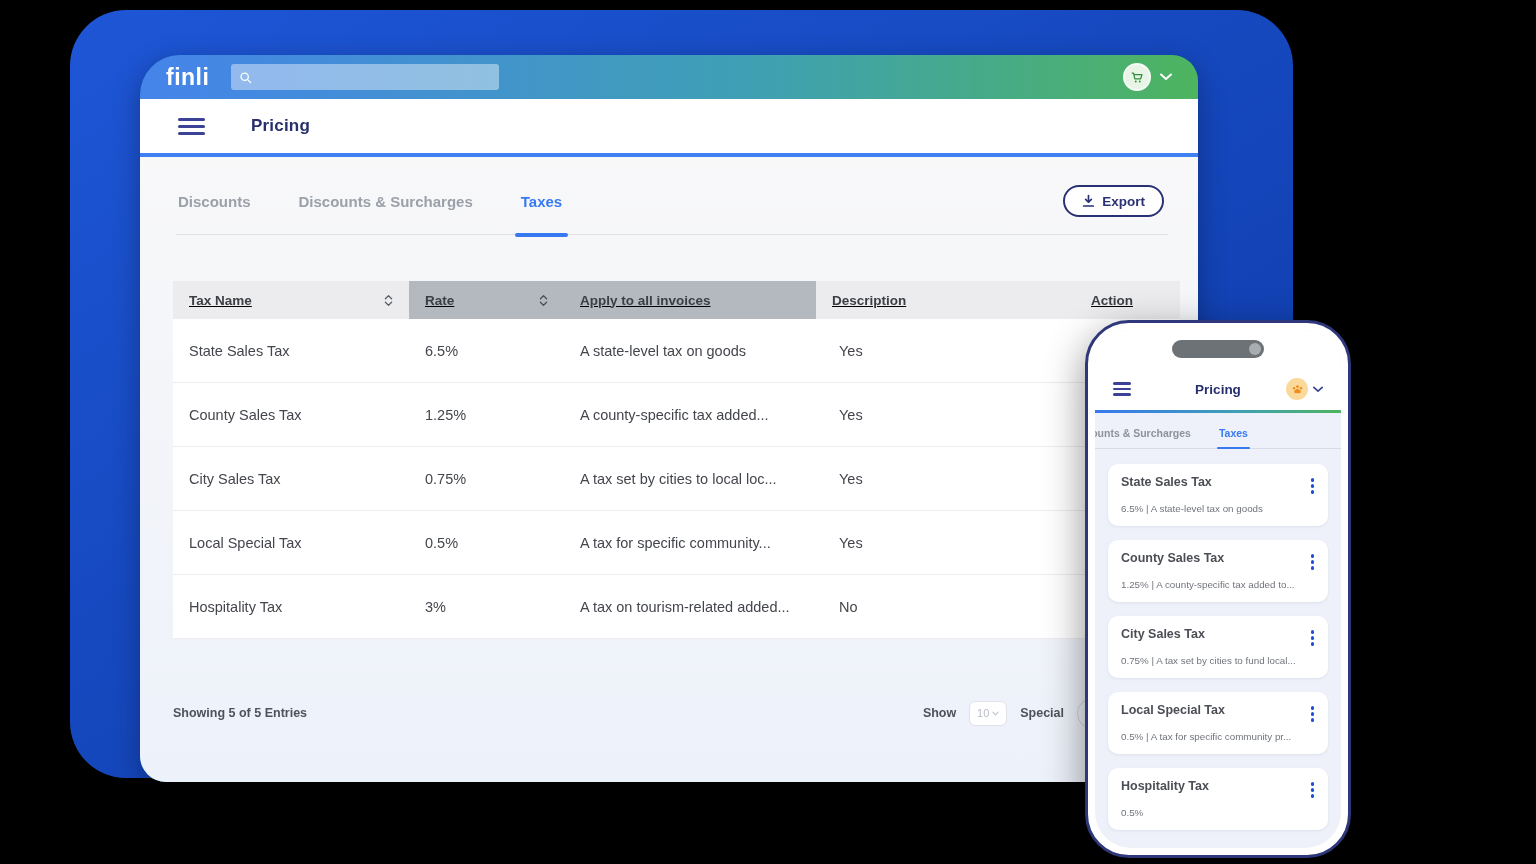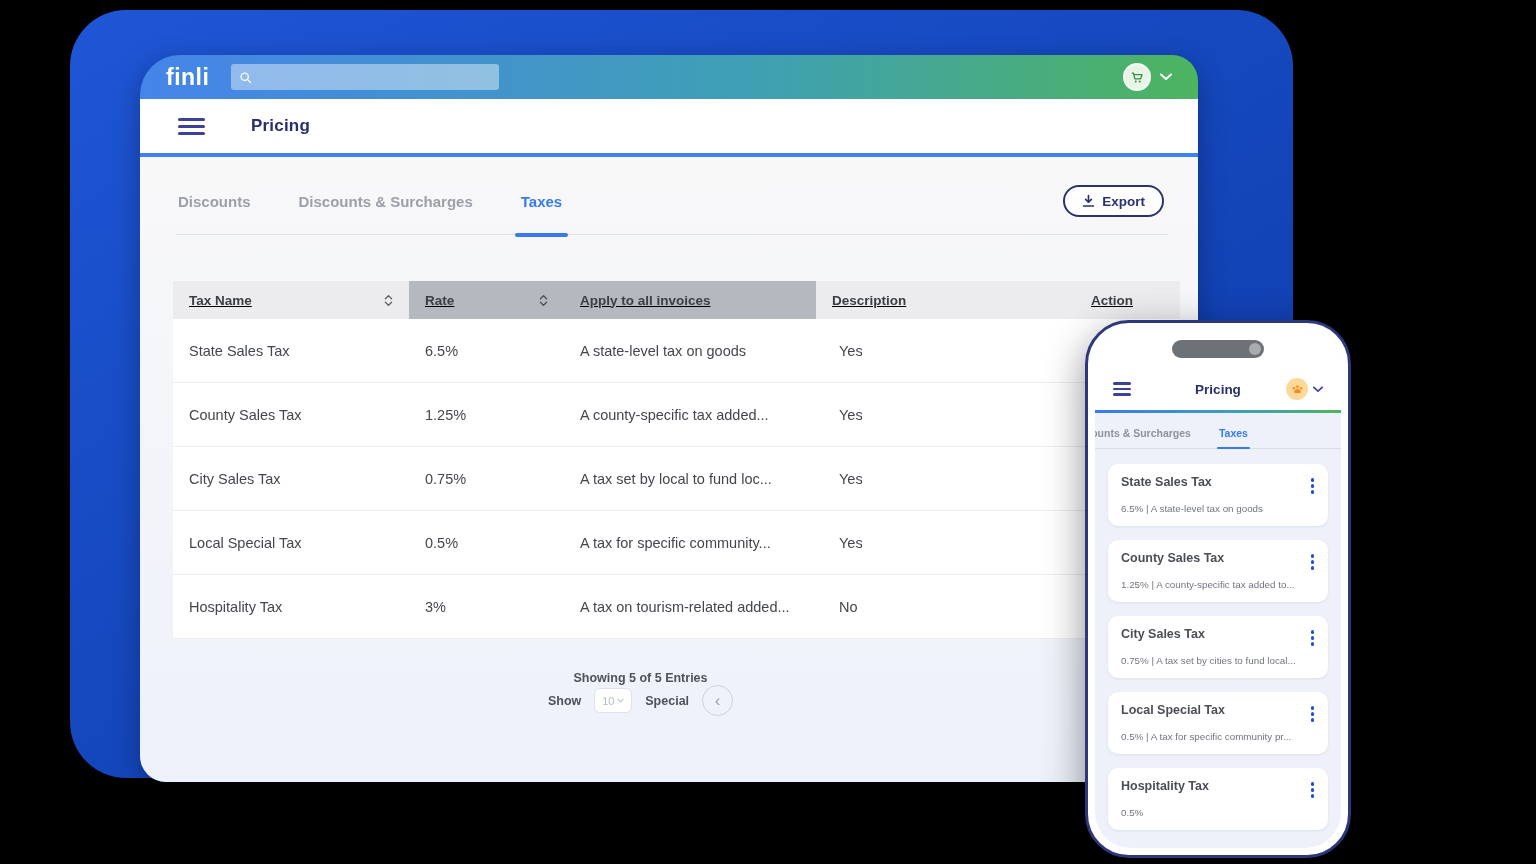--- a/index.html
+++ b/index.html
@@ -49,22 +49,22 @@
   .table { position:absolute; left:33px; top:124px; width:1007px; }
   .thead { display:flex; height:38px;text-decoration:underline; }
   .th { display:flex; align-items:center; justify-content:space-between; padding:0 16px;
         font-size:13.5px; font-weight:700; color:#3b3e44; background:#ececee; }
   .th.hl { background:#b4b9c0; }
   .c0{width:236px;} .c1{width:155px;} .c2{width:259px;} .c3{width:252px;} .c4{width:105px;}
   .trow { display:flex; height:64px; background:#fff; border-bottom:1px solid #ededee; align-items:center; }
   .td { padding:0 16px; font-size:14.5px; color:#43464c; font-weight:500;
         white-space:nowrap; overflow:hidden; }
 
-  .tfooter { position:absolute; left:33px; right:90px; top:514px; height:32px;
-             display:flex; align-items:center; justify-content:space-between;flex-direction:column; }
+  .tfooter { position:absolute; left:33px; right:90px; top:540px; height:32px;
+             display:flex; align-items:center; justify-content:space-between; }
   .showing { font-size:12.5px; font-weight:700; color:#4f525a; }
   .tf-right { display:flex; align-items:center; gap:13px;justify-content:space-between; }
   .tf-label { font-size:12.5px; font-weight:700; color:#4f525a; }
   .select { width:38px; height:25px; border:1px solid #dfe2e9; border-radius:6px; background:#fff;
             color:#b9bdc6; font-size:11px; display:flex; align-items:center; justify-content:center;
             gap:3px; cursor:pointer; }
   .pag { width:31px; height:31px; border-radius:50%; border:1px solid #ced3db; color:#9ba1ab;
          display:flex; align-items:center; justify-content:center; font-size:17px; background:transparent;
          cursor:pointer; font-family:inherit; line-height:1; }
 
@@ -206,21 +206,21 @@
       <div class="trow">
         <div class="td c0">County Sales Tax</div>
         <div class="td c1">1.25%</div>
         <div class="td c2">A county-specific tax added...</div>
         <div class="td c3">Yes</div>
         <div class="td c4"></div>
       </div>
       <div class="trow">
         <div class="td c0">City Sales Tax</div>
         <div class="td c1">0.75%</div>
-        <div class="td c2">A tax set by local to fund loc...</div>
+        <div class="td c2">A tax set by cities to local loc...</div>
         <div class="td c3">Yes</div>
         <div class="td c4"></div>
       </div>
       <div class="trow">
         <div class="td c0">Local Special Tax</div>
         <div class="td c1">0.5%</div>
         <div class="td c2">A tax for specific community...</div>
         <div class="td c3">Yes</div>
         <div class="td c4"></div>
       </div>

